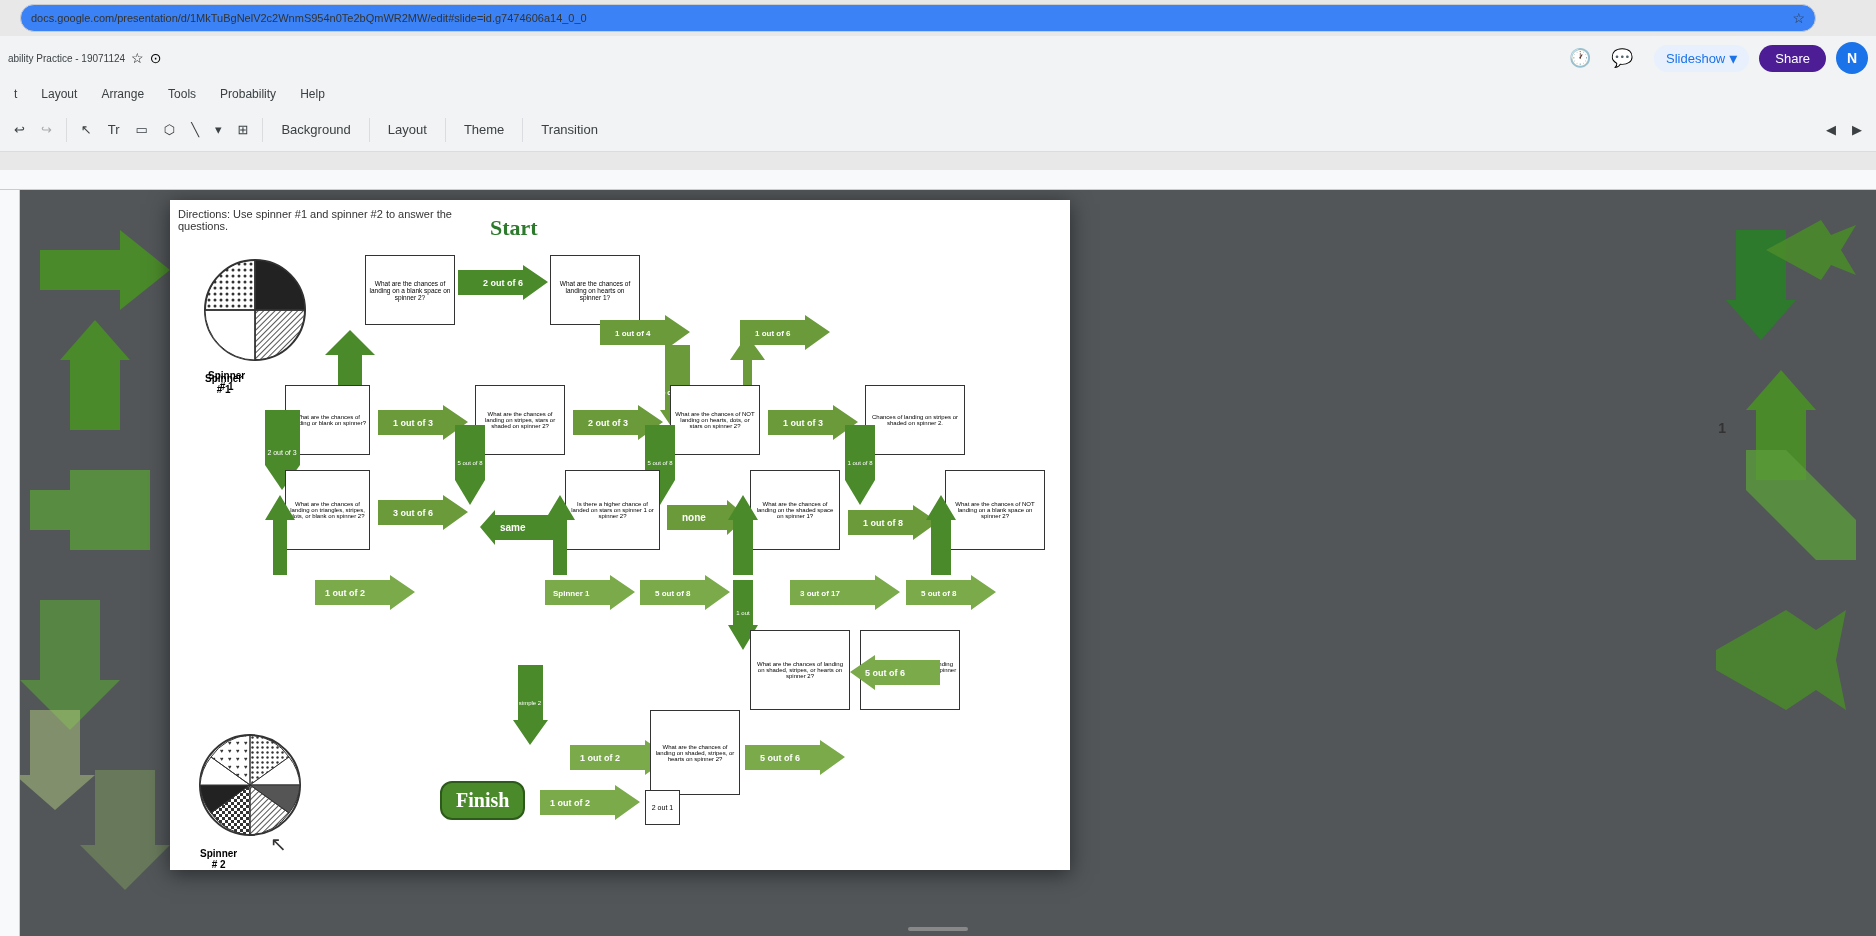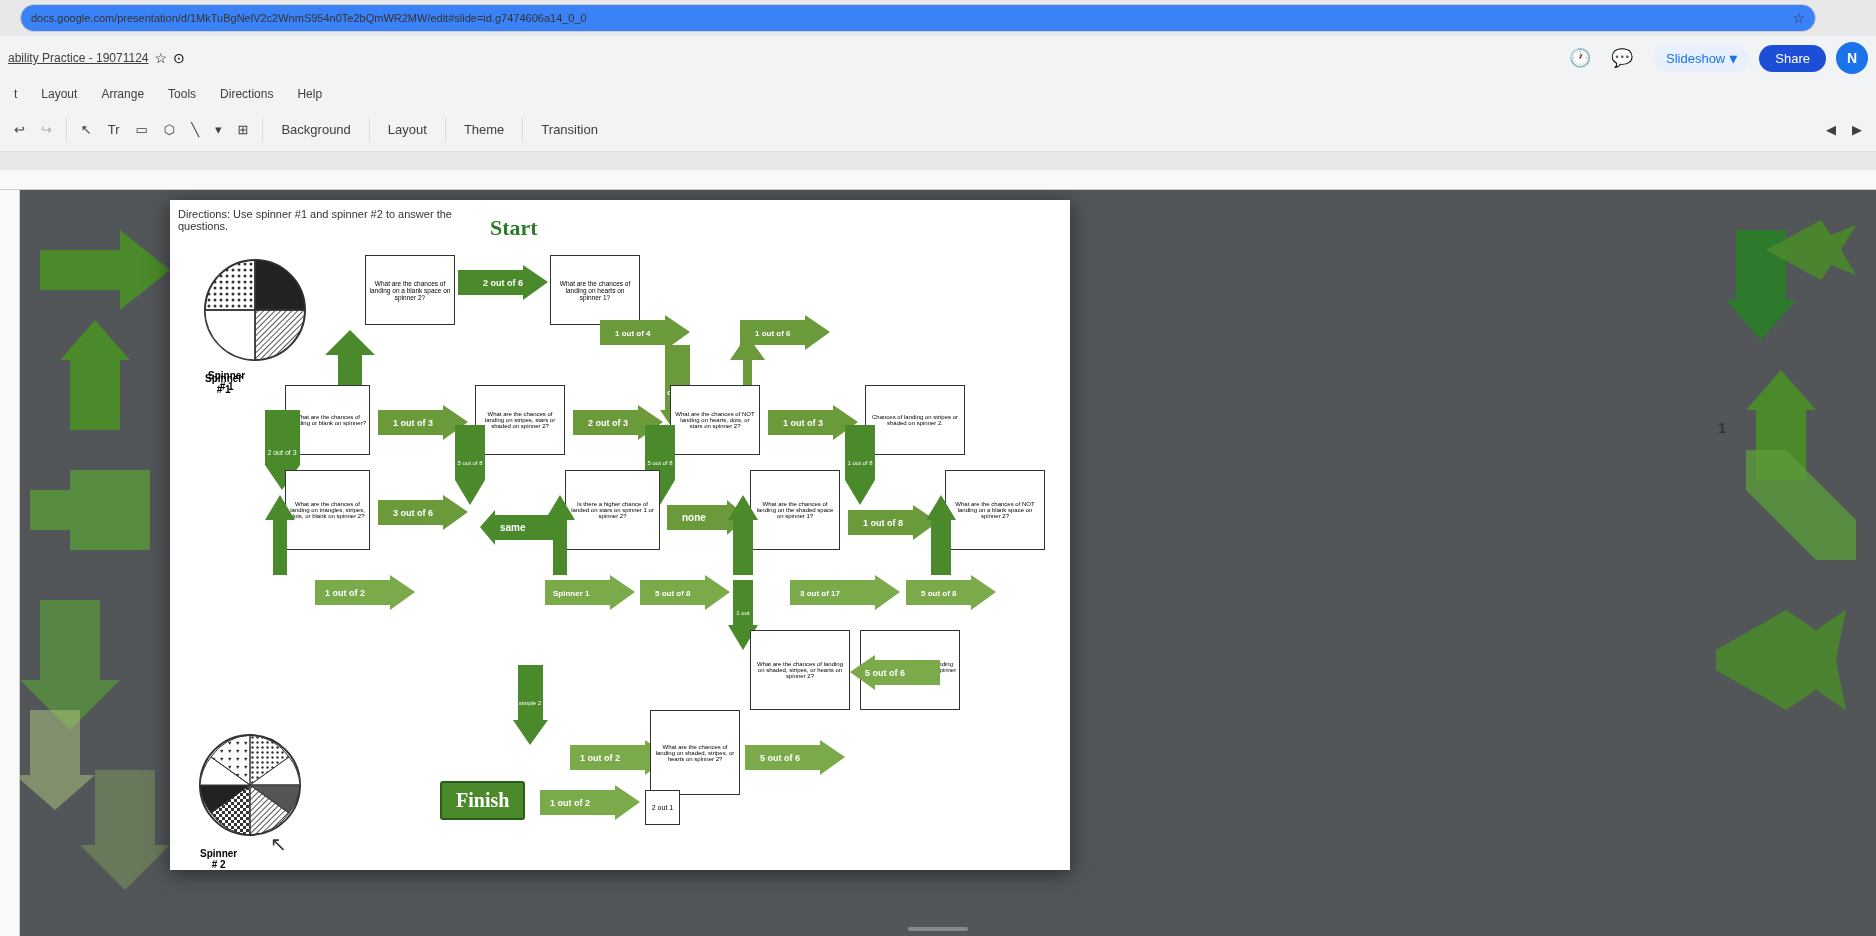--- a/index.html
+++ b/index.html
@@ -160,40 +160,40 @@
 <body>
 
 <div class="browser-chrome">
 
   <div class="url-bar">
     <span style="font-size:11px; color:#333; overflow:hidden; text-overflow:ellipsis; white-space:nowrap;">docs.google.com/presentation/d/1MkTuBgNelV2c2WnmS954n0Te2bQmWR2MW/edit#slide=id.g7474606a14_0_0</span>
     <span style="margin-left:auto; font-size:14px;">☆</span>
   </div>
 
   <div class="top-bar">
-    <span style="font-size:12px; color:#3c4043; font-weight:500;text-decoration:underline;">ability Practice - 19071124</span>
+    <span style="font-size:10px; color:#3c4043; font-weight:500;">ability Practice - 19071124</span>
     <span style="font-size:14px; margin-left:6px;">☆</span>
     <span style="font-size:14px; margin-left:6px;">⊙</span>
     <span style="font-size:18px; margin-left:auto; margin-right:20px;">🕐</span>
     <span style="font-size:18px; margin-right:20px;">💬</span>
 
     <div style="display:flex; align-items:center; background:#e8f0fe; border-radius:20px; padding:4px 12px; margin-right:10px;">
       <button style="background:none; border:none; color:#1a73e8; font-size:13px; cursor:pointer; font-weight:500;">Slideshow</button>
       <span style="color:#1a73e8; margin-left:4px;">▾</span>
     </div>
-    <button style="background:#1d4ed8; color:white; border:none; border-radius:20px; padding:6px 16px; font-size:13px; cursor:pointer; font-weight:500; margin-right:10px;">Share</button>
+    <button style="background:#4c1d95; color:white; border:none; border-radius:20px; padding:6px 16px; font-size:13px; cursor:pointer; font-weight:500; margin-right:10px;">Share</button>
     <div style="width:32px; height:32px; border-radius:50%; background:#1a73e8; display:flex; align-items:center; justify-content:center; color:white; font-size:14px; font-weight:bold;">N</div>
   </div>
 
   <div class="menu-bar">
     <span class="menu-item">t</span>
     <span class="menu-item">Layout</span>
     <span class="menu-item">Arrange</span>
     <span class="menu-item">Tools</span>
-    <span class="menu-item">Directions</span>
+    <span class="menu-item">Probability</span>
     <span class="menu-item">Help</span>
   </div>
 
   <div class="toolbar">
 
     <button class="toolbar-btn">↩</button>
     <button class="toolbar-btn" style="opacity:0.4;">↪</button>
     <div class="toolbar-separator"></div>
 
     <button class="toolbar-btn">↖</button>
@@ -547,21 +547,21 @@
 
       <svg style="position:absolute; top:540px; left:575px; width:100px; height:35px;" viewBox="0 0 100 35">
         <polygon points="0,5 75,5 75,0 100,17 75,35 75,30 0,30" fill="#7aaa4a"></polygon>
         <text x="15" y="21" font-size="9" fill="white" font-weight="bold">5 out of 6</text>
       </svg>
 
       <div style="position:absolute; top:510px; left:480px; width:90px; height:85px; border:1.5px solid #333; background:white; font-size:6px; text-align:center; padding:2px; display:flex; align-items:center; justify-content:center;">
         What are the chances of landing on shaded, stripes, or hearts on spinner 2?
       </div>
 
-      <div style="position:absolute; bottom:50px; left:270px; background:#4a8a2a; color:white; font-family:'Comic Sans MS', cursive; font-size:20px; font-weight:bold; padding:6px 14px; border:2px solid #2d5a1a; border-radius:3px;">
+      <div style="position:absolute; bottom:50px; left:270px; background:#4a8a2a; color:white; font-family:'Comic Sans MS', cursive; font-size:20px; font-weight:bold; padding:6px 14px; border:2px solid #2d5a1a; border-radius:12px;">
         <span>Finish</span>
       </div>
 
       <svg style="position:absolute; bottom:50px; left:370px; width:100px; height:35px;" viewBox="0 0 100 35">
         <polygon points="0,5 75,5 75,0 100,17 75,35 75,30 0,30" fill="#7aaa4a"></polygon>
         <text x="10" y="21" font-size="9" fill="white" font-weight="bold">1 out of 2</text>
       </svg>
 
       <svg style="position:absolute; top:465px; left:343px; width:35px; height:80px;" viewBox="0 0 35 80">
         <polygon points="5,0 30,0 30,55 35,55 17,80 0,55 5,55" fill="#4a8a2a"></polygon>

